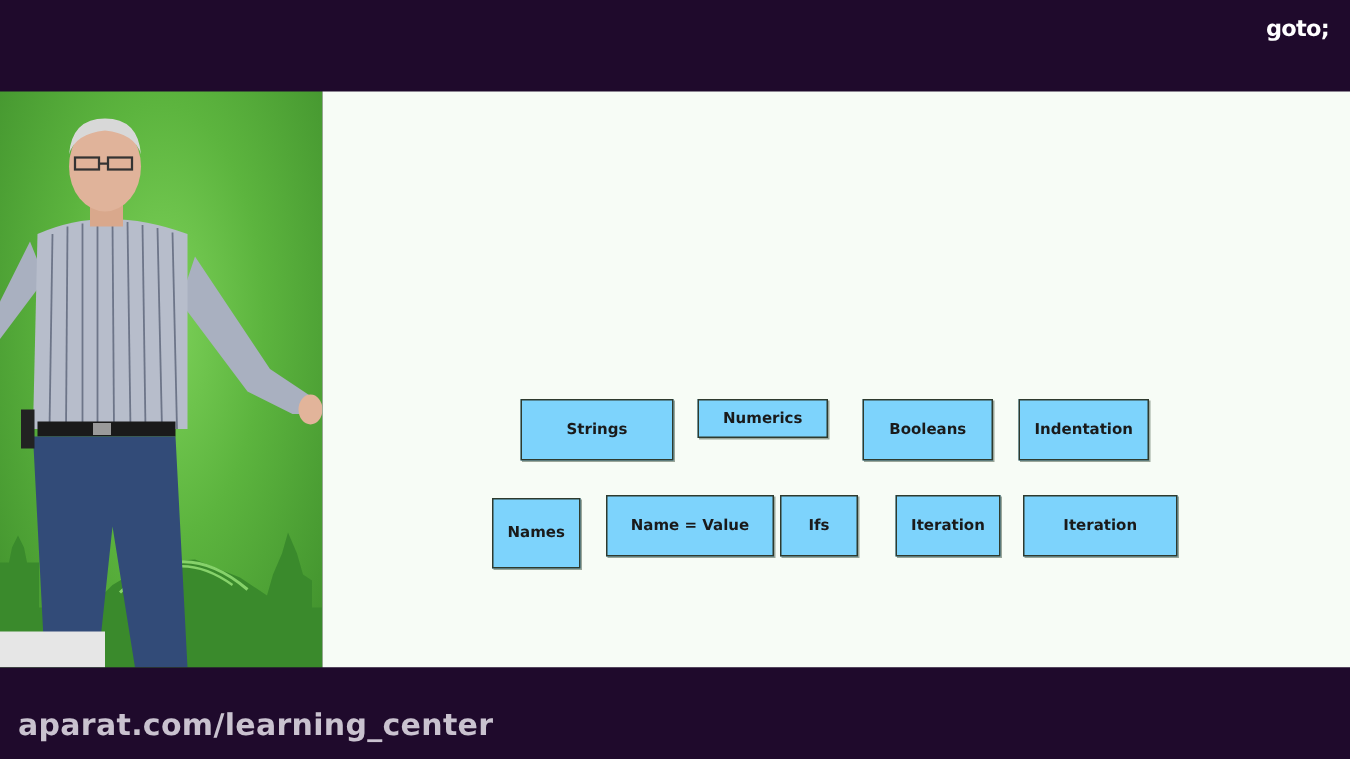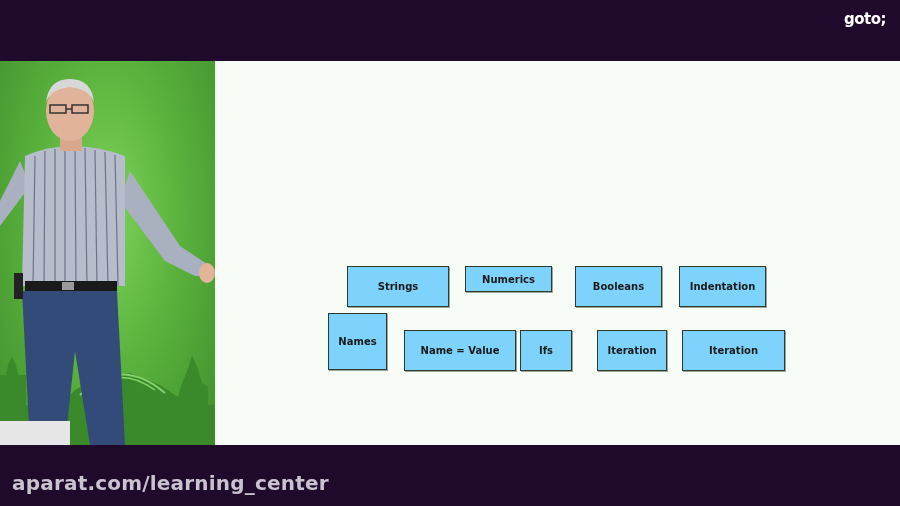--- a/index.html
+++ b/index.html
@@ -67,21 +67,21 @@
   <div class="podium"></div>
 </div>
 
 <div class="slide">
 
   <div class="box" style="left:132px;top:205px;width:102px;height:41px;">Strings</div>
   <div class="box" style="left:250px;top:205px;width:87px;height:26px;">Numerics</div>
   <div class="box" style="left:360px;top:205px;width:87px;height:41px;">Booleans</div>
   <div class="box" style="left:464px;top:205px;width:87px;height:41px;">Indentation</div>
 
-  <div class="box" style="left:113px;top:252px;width:59px;height:57px;">Names</div>
+  <div class="box" style="left:113px;top:271px;width:59px;height:47px;">Names</div>
   <div class="box" style="left:189px;top:269px;width:112px;height:41px;">Name = Value</div>
   <div class="box" style="left:305px;top:269px;width:52px;height:41px;">Ifs</div>
   <div class="box" style="left:382px;top:269px;width:70px;height:41px;">Iteration</div>
   <div class="box" style="left:467px;top:269px;width:103px;height:41px;">Iteration</div>
 </div>
 
 <div class="bottombar">
   <div class="watermark">aparat.com/learning_center</div>
 </div>
 

